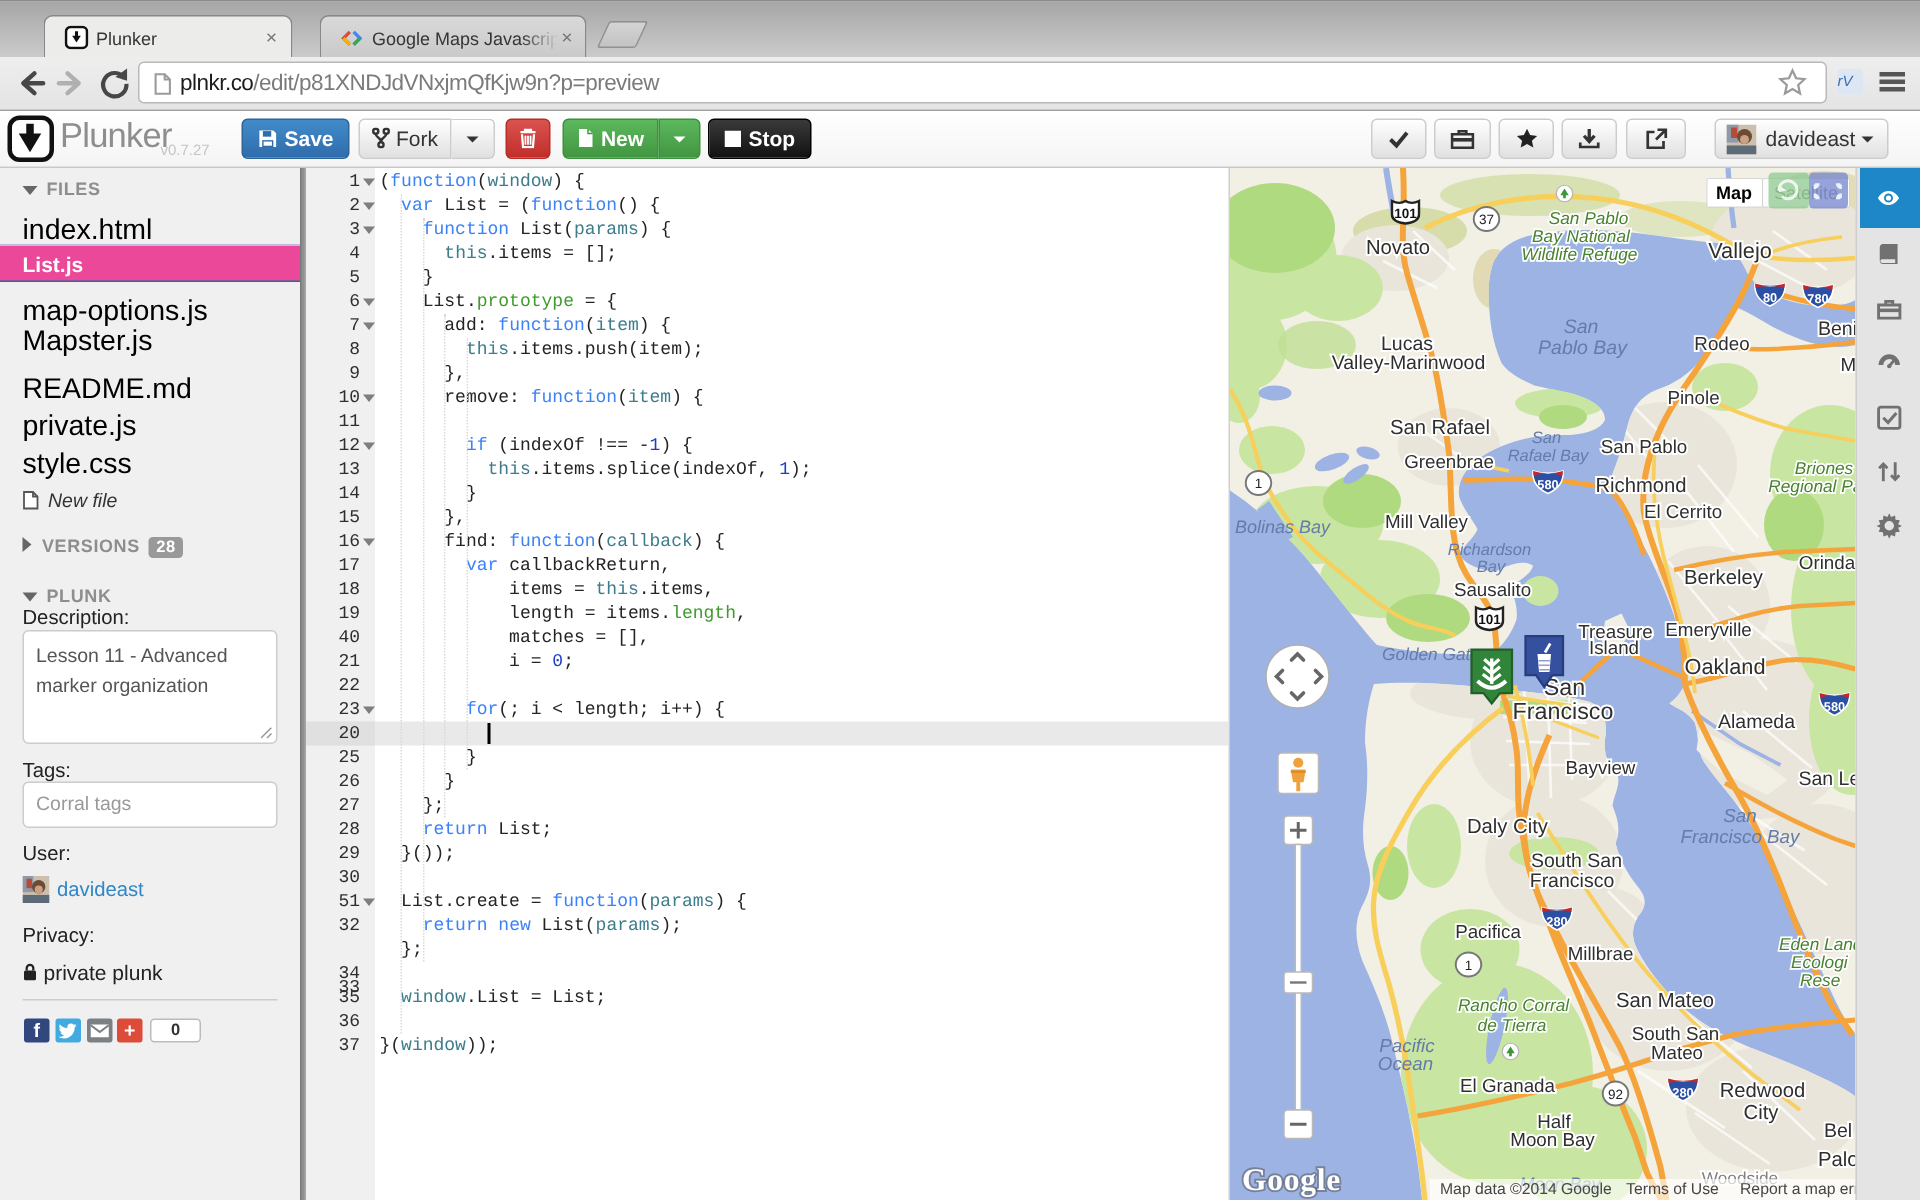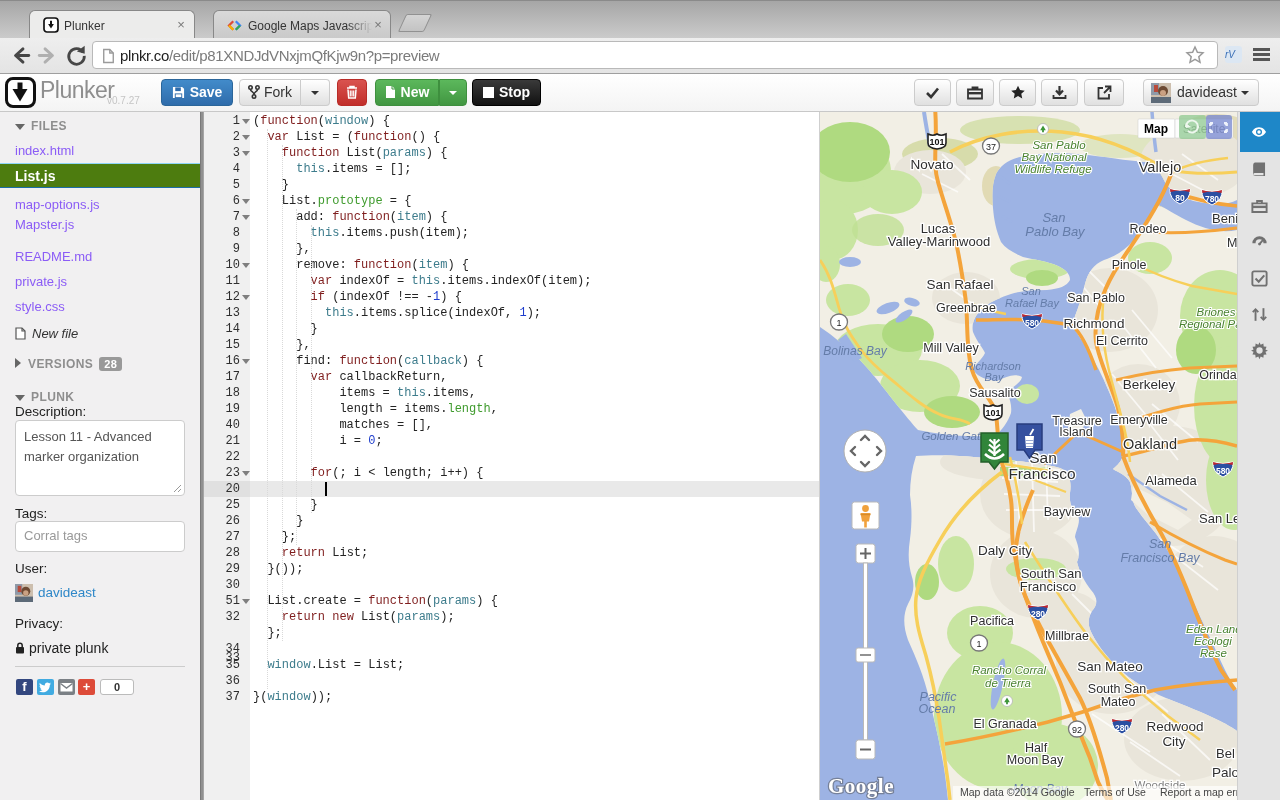--- a/index.html
+++ b/index.html
@@ -26,38 +26,38 @@
 .btn.red{background:linear-gradient(#d9534f,#c12e2a);border:1px solid #b92c28}
 .btn.green{background:linear-gradient(#5cb85c,#419641);border:1px solid #3e8f3e}
 .btn.dark{background:linear-gradient(#3a3a3a,#111);border:1px solid #000}
 .caret{display:inline-block;width:0;height:0;border-left:4px solid transparent;border-right:4px solid transparent;border-top:4px solid #333;vertical-align:middle}
 .caret.w{border-top-color:#fff}
 
 #sidebar{position:absolute;left:0;top:112px;width:240px;height:688px;background:#f1f0f1;font-size:13px;color:#333}
 .sechead{position:absolute;left:15px;font-size:12px;font-weight:bold;color:#8e8e8e;letter-spacing:0.4px}
 .tri-d{display:inline-block;width:0;height:0;border-left:5px solid transparent;border-right:5px solid transparent;border-top:6px solid #666;margin-right:6px}
 .tri-r{display:inline-block;width:0;height:0;border-top:5px solid transparent;border-bottom:5px solid transparent;border-left:6px solid #666;margin-right:7px}
-.file{position:absolute;left:15px;color:#8b5cf6;font-size:13px}
-#selrow{position:absolute;left:0;top:51px;width:200px;height:25px;background:#4d7c0f;border-top:1px solid #8fd6f7;border-bottom:1px solid #1b6ea6}
+.file{position:absolute;left:15px;color:#000000;font-size:19px}
+#selrow{position:absolute;left:0;top:51px;width:200px;height:25px;background:#ec4899;border-top:1px solid #8fd6f7;border-bottom:1px solid #1b6ea6}
 #selrow span{position:absolute;left:15px;top:4px;color:#fff;font-size:14px;font-weight:bold}
 .badge{display:inline-block;background:#999;color:#fff;font-size:11px;font-weight:bold;border-radius:3px;padding:1px 5px;margin-left:6px}
 .lab{position:absolute;left:15px;font-size:13.5px;color:#222}
 .tbox{position:absolute;left:15px;width:170px;background:#fff;border:1px solid #ccc;border-radius:4px;color:#555;font-size:13px}
 #avatar1{position:absolute;left:15px;top:472px;width:18px;height:18px}
 #hr1{position:absolute;left:15px;top:554px;width:170px;border-top:1px solid #ccc}
 .soc{position:absolute;top:567px;width:17px;height:16px;border-radius:2px}
 
 #splitter{position:absolute;left:200px;top:112px;width:4px;height:688px;background:#909090;border-left:1px solid #7a7a7a;border-right:1px solid #a5a5a5}
 #editor{position:absolute;left:204px;top:112px;width:615px;height:688px;background:#fff;overflow:hidden}
 #gutterbg{position:absolute;left:0;top:0;width:46px;height:688px;background:#f0f0f0}
 #edsep{position:absolute;left:819px;top:112px;width:1px;height:688px;background:#cfcfcf}
 .gl{position:absolute;left:0;width:36px;text-align:right;font:12px/16px "Liberation Mono",monospace;color:#2e2e2e}
 .fold{position:absolute;left:38px;width:0;height:0;border-left:4px solid transparent;border-right:4px solid transparent;border-top:5px solid #7e7e7e}
 .cl{position:absolute;left:49px;font:12px/16px "Liberation Mono",monospace;color:#242424;white-space:pre}
-.k{color:#7f1d1d}.t{color:#3d7c8c}.g{color:#3f9b2d}.n{color:#1d3ccc}
+.k{color:#3b82f6}.t{color:#3d7c8c}.g{color:#3f9b2d}.n{color:#1d3ccc}
 #activeline{position:absolute;left:0;top:369px;width:615px;height:16px;background:#e9e9e9}
 #activegut{position:absolute;left:0;top:369px;width:46px;height:16px;background:#e0e0e0}
 #cursor{position:absolute;left:121px;top:370px;width:2px;height:14px;background:#000}
 .guide{position:absolute;width:0;border-left:1px dotted #d9d9d9}
 
 #map{position:absolute;left:820px;top:112px;width:417px;height:688px}
 #rightbar{position:absolute;left:1237px;top:112px;width:43px;height:688px;background:#e4e4e4;border-left:1px solid #cfcfcf}
 #eyeblk{position:absolute;left:2px;top:0;width:41px;height:40px;background:#1e87c8}
 .ric{position:absolute;left:12px;width:19px;height:19px}
 </style></head>
@@ -256,21 +256,20 @@
   <div class="fold" style="top:103px"></div>
   <div class="cl" style="top:97px">      add: <span class="k">function</span>(<span class="t">item</span>) {</div>
   <div class="gl" style="top:113px">8</div>
   <div class="cl" style="top:113px">        <span class="t">this</span>.items.push(item);</div>
   <div class="gl" style="top:129px">9</div>
   <div class="cl" style="top:129px">      },</div>
   <div class="gl" style="top:145px">10</div>
   <div class="fold" style="top:151px"></div>
   <div class="cl" style="top:145px">      remove: <span class="k">function</span>(<span class="t">item</span>) {</div>
   <div class="gl" style="top:161px">11</div>
-  <div class="cl" style="top:161px">        <span class="k">var</span> indexOf = <span class="t">this</span>.items.indexOf(item);</div>
   <div class="gl" style="top:177px">12</div>
   <div class="fold" style="top:183px"></div>
   <div class="cl" style="top:177px">        <span class="k">if</span> (indexOf !== -<span class="n">1</span>) {</div>
   <div class="gl" style="top:193px">13</div>
   <div class="cl" style="top:193px">          <span class="t">this</span>.items.splice(indexOf, <span class="n">1</span>);</div>
   <div class="gl" style="top:209px">14</div>
   <div class="cl" style="top:209px">        }</div>
   <div class="gl" style="top:225px">15</div>
   <div class="cl" style="top:225px">      },</div>
   <div class="gl" style="top:241px">16</div>

